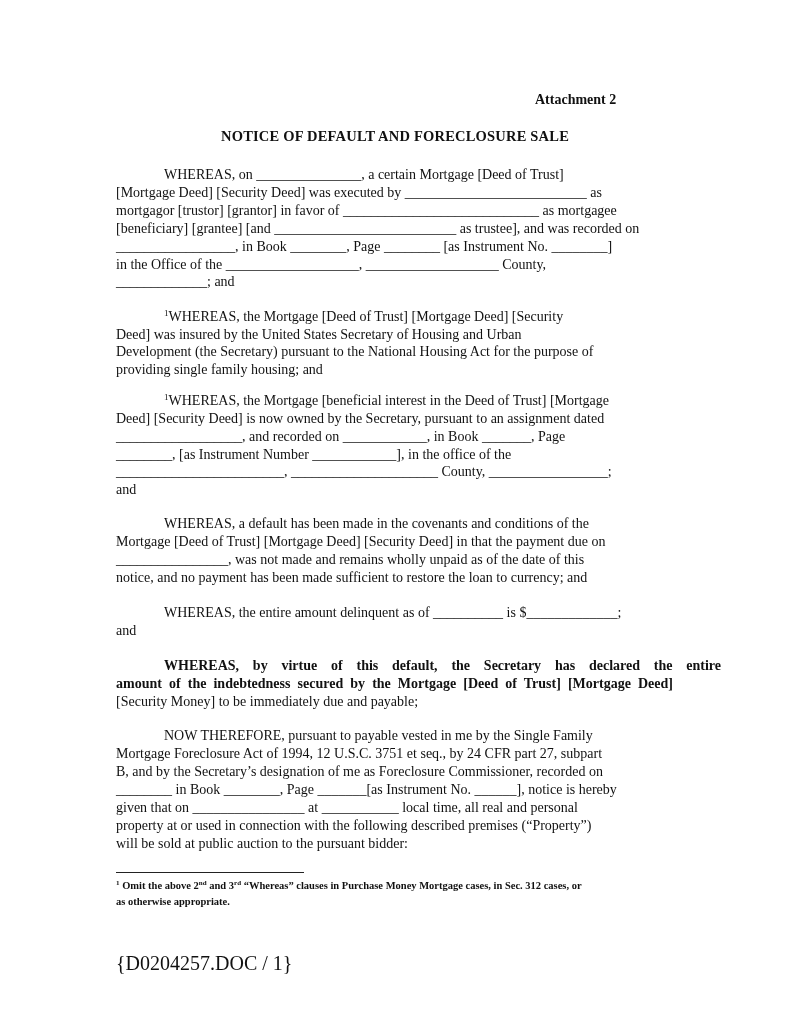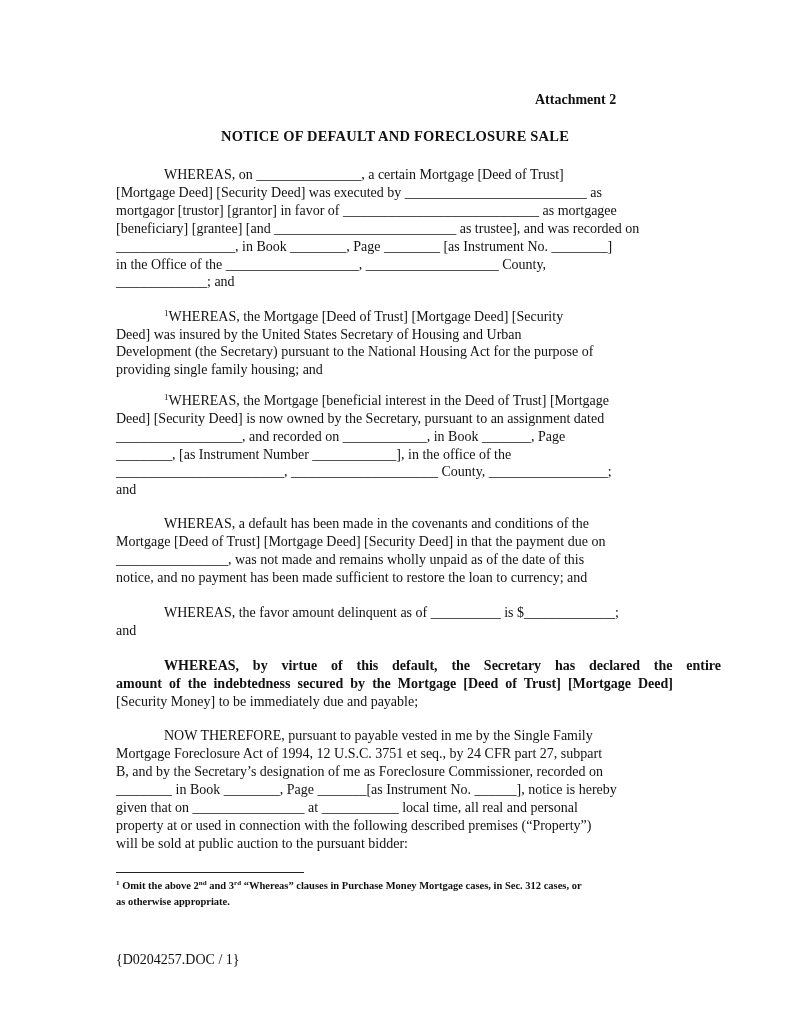--- a/index.html
+++ b/index.html
@@ -8,21 +8,21 @@
   .page { position:absolute; left:116px; top:0; width:557px; }
   .attach { position:absolute; left:535px; top:92px; font-weight:bold; font-size:14px; white-space:nowrap;text-align:right; }
   .title { position:absolute; left:0; width:790px; top:128px; text-align:center; font-weight:bold; font-size:14.5px; letter-spacing:0.2px; }
   .line { position:absolute; left:0; font-size:14px; line-height:18px; white-space:pre; }
   .just { text-align:justify; text-align-last:justify; white-space:normal; width:557px;font-weight:bold; }
   .ind { padding-left:48px; }
   sup.fn { font-size:9px; vertical-align:5px; line-height:0; }
   .fnrule { position:absolute; left:0; top:872px; width:188px; height:0; border-top:1px solid #222; }
   .fnline { position:absolute; left:0; font-size:10.5px; line-height:14px; white-space:pre;font-weight:bold; }
   .fnline sup { font-size:7px; vertical-align:4px; line-height:0; }
-  .docid { position:absolute; left:116px; top:952px; font-size:14px; white-space:nowrap; }
+  .docid { position:absolute; left:116px; top:952px; font-size:20px; white-space:nowrap; }
 </style>
 </head>
 <body>
 
 <div class="attach">Attachment 2</div>
 <div class="title">NOTICE OF DEFAULT AND FORECLOSURE SALE</div>
 
 <div class="page">
 
   <div>
@@ -52,21 +52,21 @@
   </div>
 
   <div>
     <div class="line ind" style="top:515px">WHEREAS, a default has been made in the covenants and conditions of the</div>
     <div class="line" style="top:533px">Mortgage [Deed of Trust] [Mortgage Deed] [Security Deed] in that the payment due on</div>
     <div class="line" style="top:551px">________________, was not made and remains wholly unpaid as of the date of this</div>
     <div class="line" style="top:569px">notice, and no payment has been made sufficient to restore the loan to currency; and</div>
   </div>
 
   <div>
-    <div class="line ind" style="top:604px">WHEREAS, the favor amount delinquent as of __________ is $_____________;</div>
+    <div class="line ind" style="top:604px">WHEREAS, the entire amount delinquent as of __________ is $_____________;</div>
     <div class="line" style="top:622px">and</div>
   </div>
 
   <div>
     <div class="line ind just" style="top:657px">WHEREAS, by virtue of this default, the Secretary has declared the entire</div>
     <div class="line just" style="top:675px">amount of the indebtedness secured by the Mortgage [Deed of Trust] [Mortgage Deed]</div>
     <div class="line" style="top:693px">[Security Money] to be immediately due and payable;</div>
   </div>
 
   <div>

